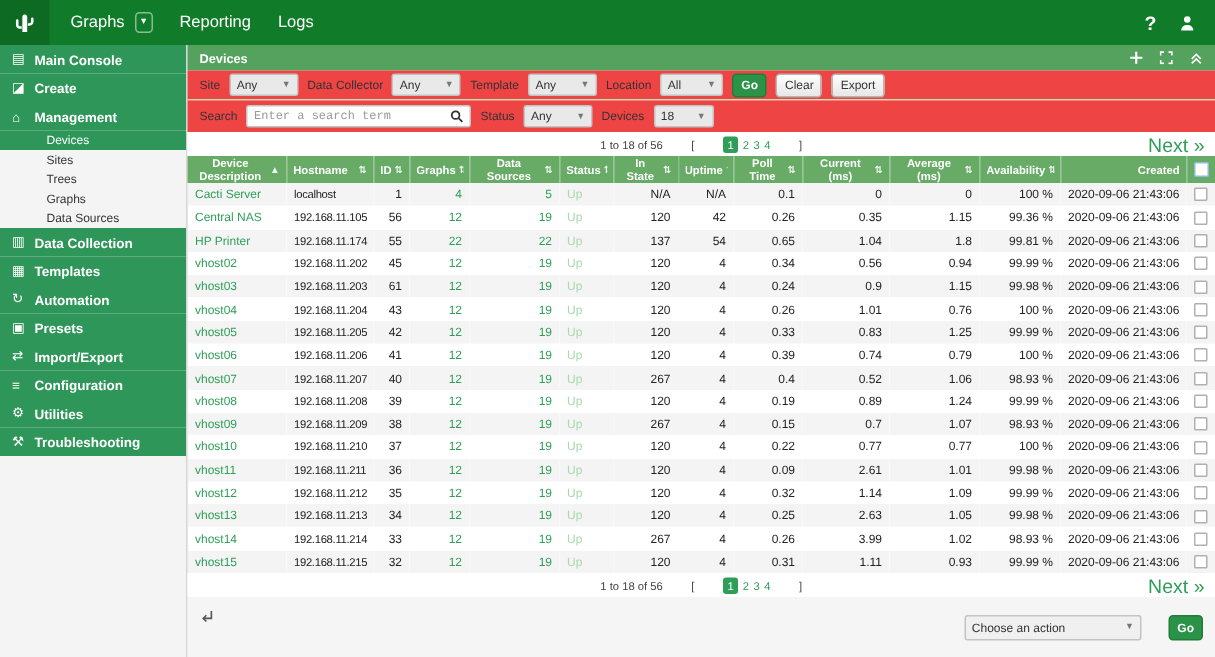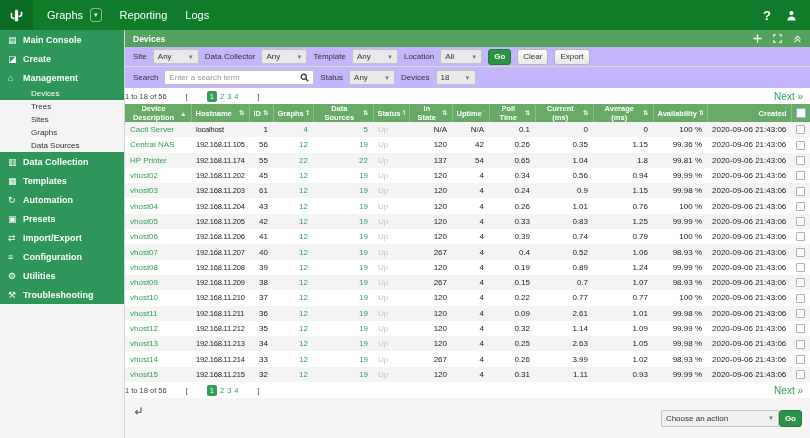--- a/index.html
+++ b/index.html
@@ -30,44 +30,44 @@
 
   .content { flex:1; display:flex; flex-direction:column; min-width:0; }
 
   
   .panel-header { height:17px; flex:0 0 17px; background:#55a25e; color:#fff; display:flex;
     align-items:center; padding:0 8px; font-size:8.5px; font-weight:bold; }
   .panel-icons { margin-left:auto; display:flex; gap:11px; align-items:center; }
   .panel-icons svg { cursor:pointer; display:block; }
 
   
-  .filterbar { background:#c4b5fd; display:flex; align-items:center; gap:6px; padding:0 8px; font-size:8px; color:#333; }
+  .filterbar { background:#ef4444; display:flex; align-items:center; gap:6px; padding:0 8px; font-size:8px; color:#333; }
   .filterbar.r1 { height:20px; flex:0 0 20px; border-bottom:1px solid #cfe3b4; }
   .filterbar.r2 { height:21px; flex:0 0 21px; }
   .sel { display:inline-flex; align-items:center; justify-content:space-between; background:#e9e9e9;
     border:1px solid #c3c3c3; border-radius:2px; height:15px; padding:0 4px; min-width:46px;
     font-size:8px; color:#333; cursor:pointer; }
   .sel .caret { font-size:6px; color:#777; margin-left:6px; }
   .btn { height:16px; display:inline-flex; align-items:center; padding:0 5px; font-size:8px;
     border:1px solid #b5b5b5; border-radius:3px; background:linear-gradient(#fdfdfd,#e7e7e7);
     color:#333; cursor:pointer; }
   .btn.go { background:#2b9348; border-color:#217c3a; color:#fff; font-weight:bold; }
   .searchbox { display:inline-flex; align-items:center; background:#fff; border:1px solid #c3c3c3;
     border-radius:2px; height:15px; width:150px; padding:0 4px; }
   .searchbox input { flex:1; border:none; outline:none; font-size:8px; color:#444; min-width:0;
-    font-family:Liberation Sans, sans-serif; }
+    font-family:Liberation Mono, monospace; }
   .searchbox input::placeholder { color:#999; }
 
   
   .pagebar { height:16px; flex:0 0 16px; background:#fff; position:relative; display:flex;
-    align-items:center; font-size:7.5px; color:#444;gap:16px; }
+    align-items:center; justify-content:center; font-size:7.5px; color:#444;gap:16px; }
   .pages { display:flex; align-items:center; gap:3px; margin:0 3px; }
   .pg { color:#2f9e58; cursor:pointer; }
   .pg.cur { background:#2f9e58; color:#fff; border-radius:2px; padding:1px 3px; }
-  .nextlink { position:absolute; right:7px; color:#2f9e58; cursor:pointer; font-size:10px; }
+  .nextlink { position:absolute; right:7px; color:#2f9e58; cursor:pointer; font-size:13px; }
 
   
   .tablewrap { flex:0 0 auto; }
   table { border-collapse:collapse; table-layout:fixed; width:685px; }
   thead th { background:#67ab67; color:#fff; height:17px; font-size:7.5px; font-weight:bold;
     padding:0 4px; border-right:1px solid rgba(255,255,255,.22); cursor:pointer; }
   thead th:last-child { border-right:none; }
   thead th .hwrap { display:flex; align-items:center; justify-content:space-between; gap:2px; overflow:hidden; }
   thead th .hwrap.right { justify-content:flex-end; }
   .sort-ic { font-size:6.5px; opacity:.9; flex:0 0 auto; }
@@ -78,21 +78,21 @@
   td.c-link { color:#2f9e58; cursor:pointer; }
   td.c-status { color:#a9d7af; }
   td.c-host { font-size:7.5px; letter-spacing:-0.2px; }
   .cb { display:inline-block; width:9px; height:9px; background:#fff; border:1px solid #b0b0b0;
     border-radius:1px; cursor:pointer; vertical-align:middle; }
   .cb.hd { width:10px; height:10px; border:1px solid #8fb9e0; }
 
   
   .actionbar { flex:1; background:#f5f5f5; display:flex; align-items:center; padding:0 8px; }
   .actionbar .left-ic { align-self:flex-start; margin-top:8px; }
-  .actionbar .right { margin-left:auto; display:flex; align-items:center; gap:0; }
+  .actionbar .right { margin-left:auto; display:flex; align-items:center; gap:18px; }
   .actionbar .sel { background:#f0f0f0; min-width:118px; height:17px; }
   .actionbar .btn.go { height:17px; }
 </style>
 </head>
 <body>
 
 <div class="app">
 
   <header class="navbar">
     <div class="logo">
@@ -129,22 +129,22 @@
         </div>
         <div class="side-item">
           <span class="s-icon">◪</span>
           <span>Create</span>
         </div>
         <div class="side-item">
           <span class="s-icon">⌂</span>
           <span>Management</span>
         </div>
         <div class="side-sub active">Devices</div>
+        <div class="side-sub">Sites</div>
         <div class="side-sub">Trees</div>
-        <div class="side-sub">Sites</div>
         <div class="side-sub">Graphs</div>
         <div class="side-sub">Data Sources</div>
         <div class="side-item">
           <span class="s-icon">▥</span>
           <span>Data Collection</span>
         </div>
         <div class="side-item">
           <span class="s-icon">▦</span>
           <span>Templates</span>
         </div>

